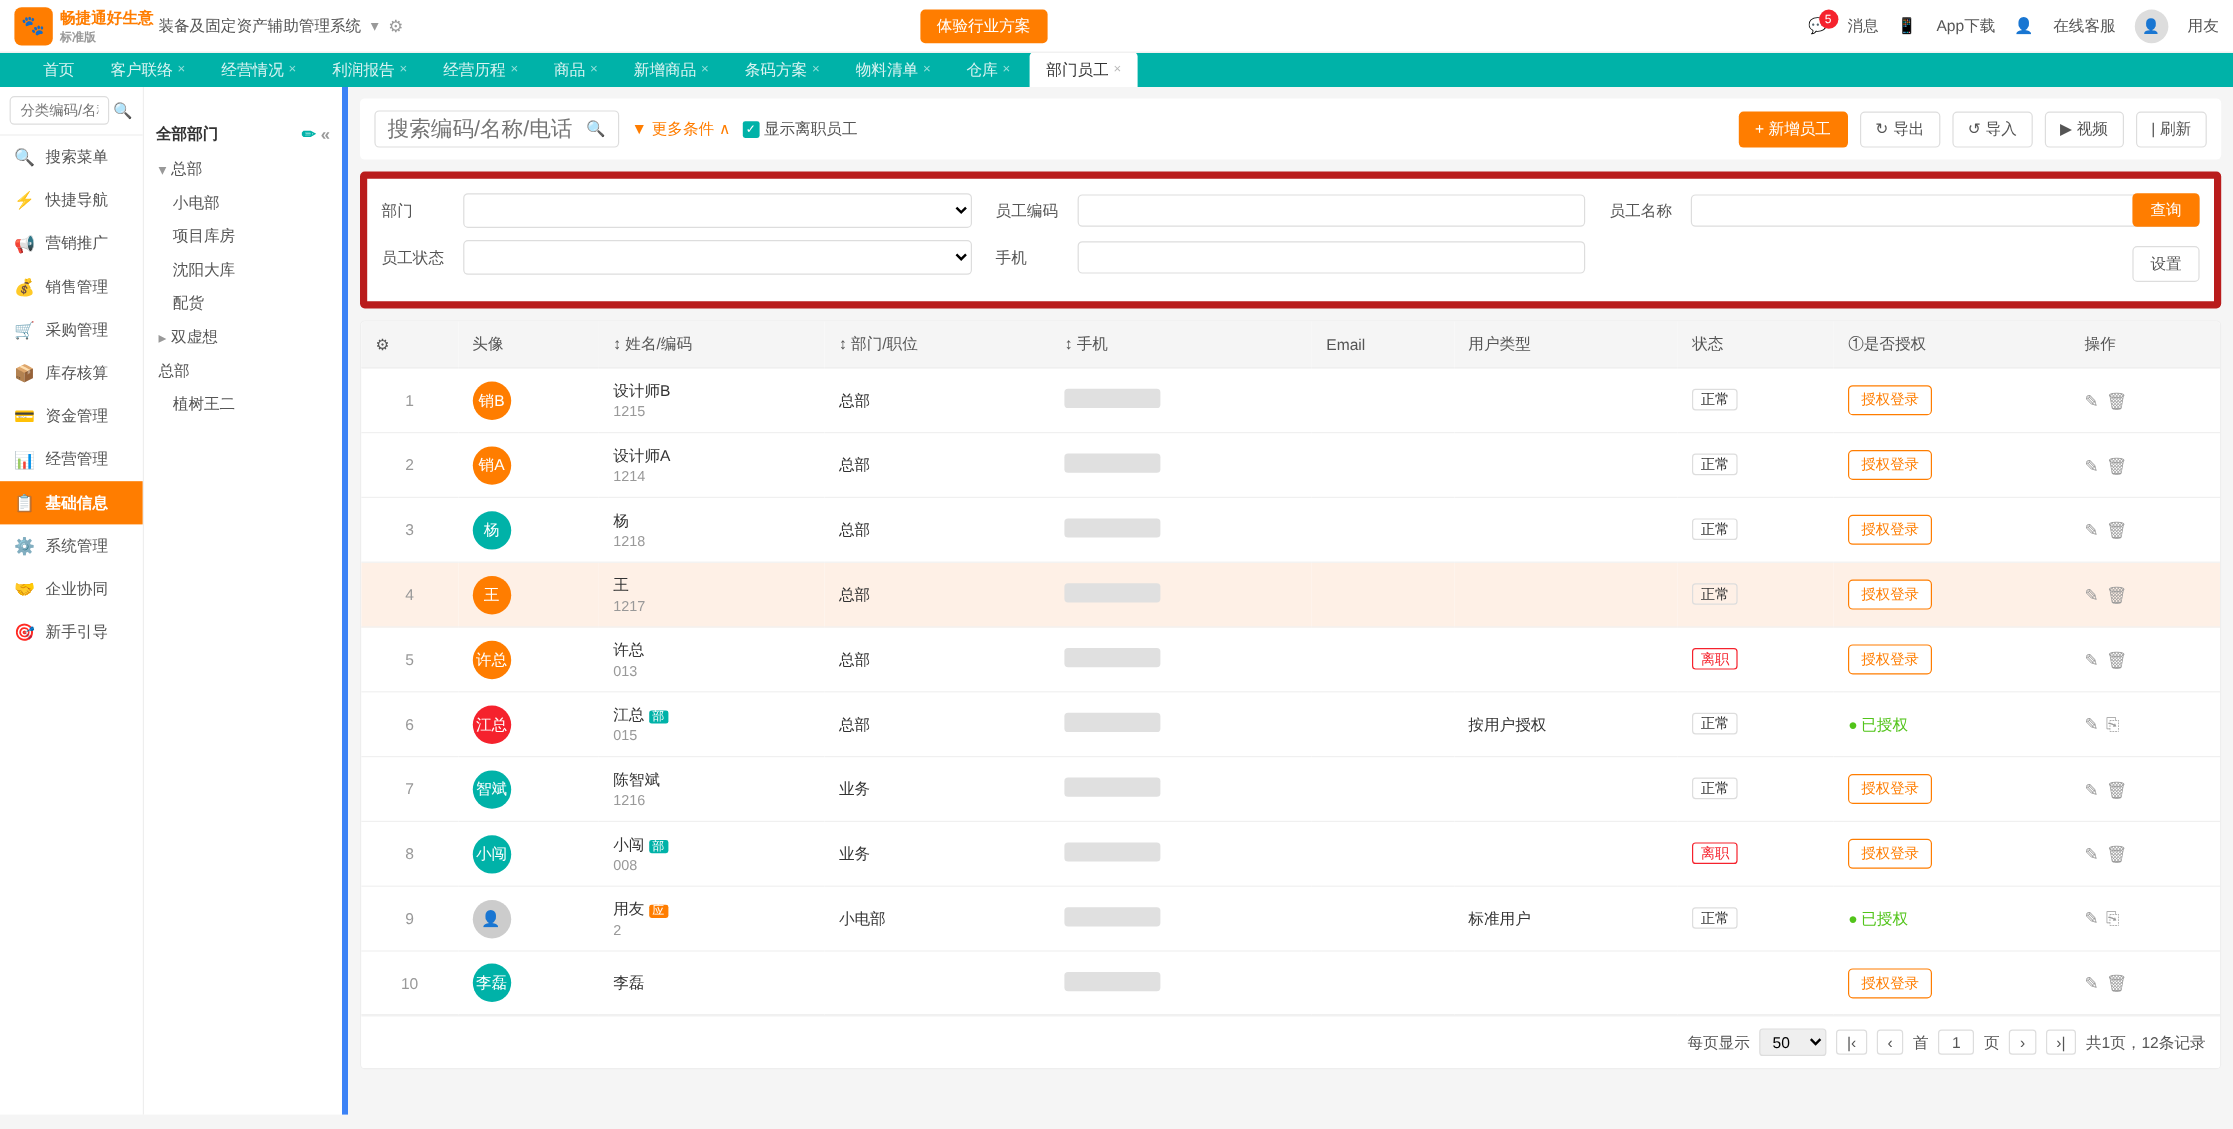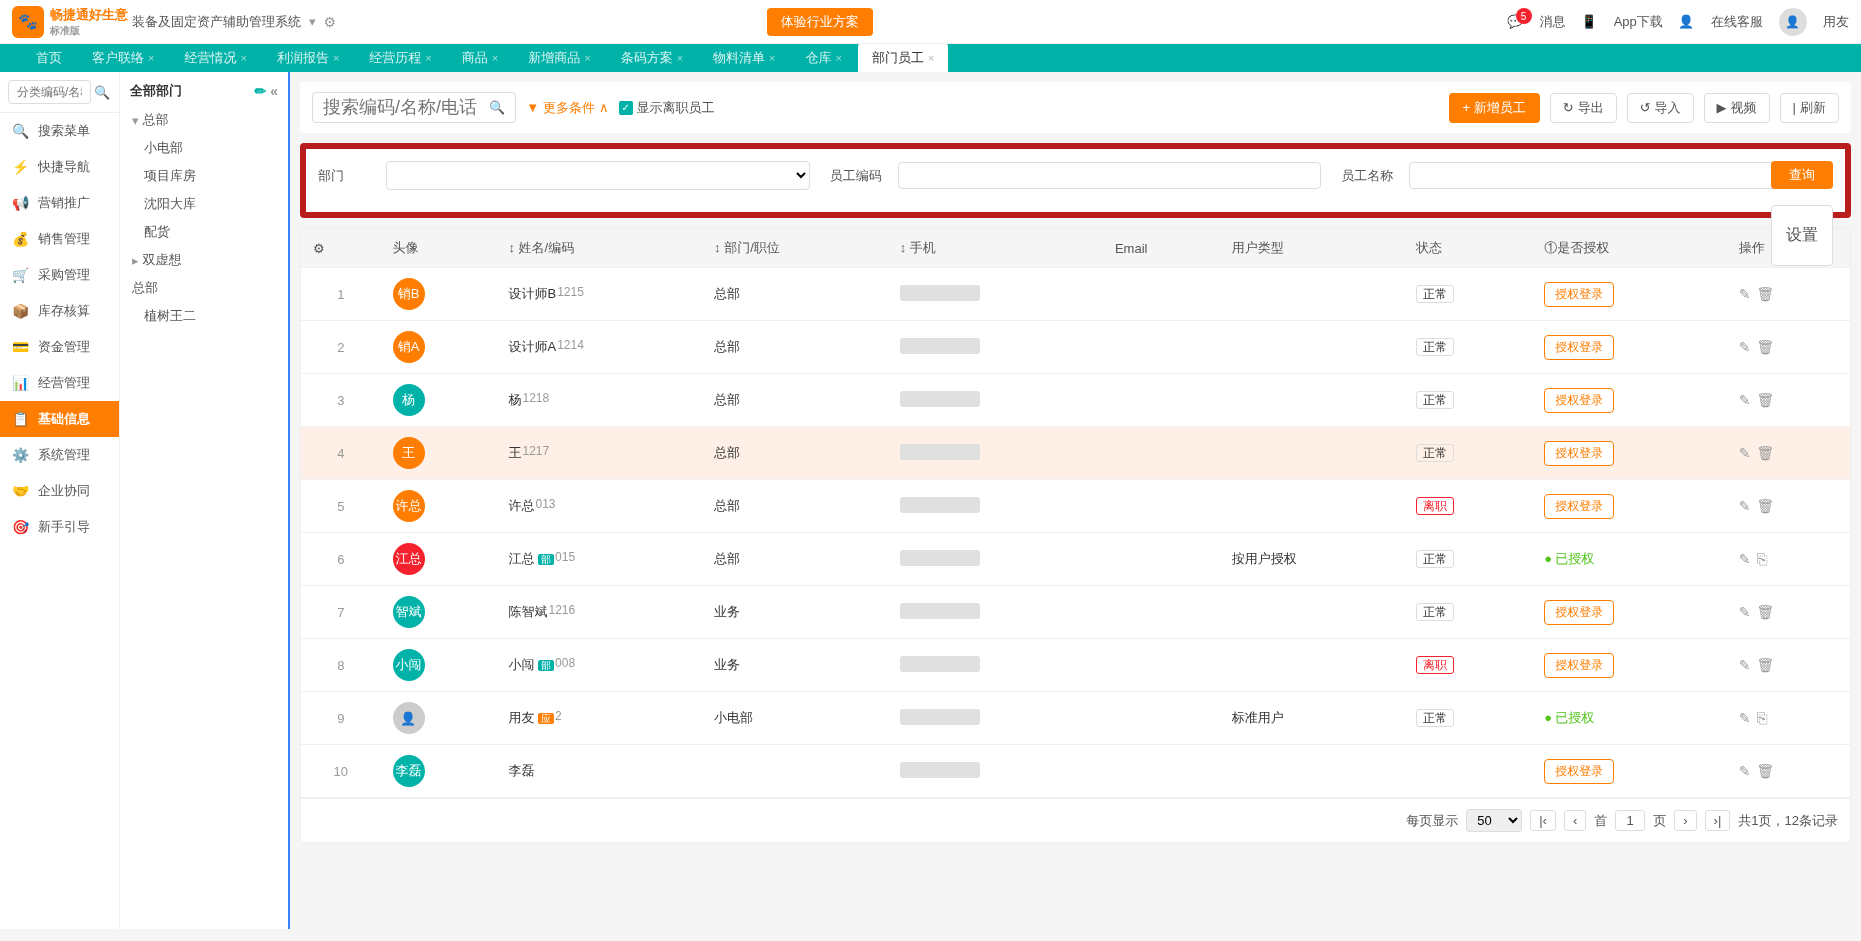--- a/index.html
+++ b/index.html
@@ -122,22 +122,22 @@
       font-size: 13px;
       color: #555;
     }
     .sidebar-menu-item.active { background: #ff7d00; color: white; font-weight: bold; }
     .sidebar-icon { font-size: 14px; width: 18px; text-align: center; }
 
     
     .dept-sidebar {
       width: 170px;
       background: #fff;
-      border-right: 2px solid #3b82f6;
-      padding: 4px 0;
+      border-right: 5px solid #3b82f6;
+      padding: 25px 0;
       flex-shrink: 0;
     }
     .dept-header {
       display: flex;
       align-items: center;
       justify-content: space-between;
       padding: 6px 10px;
       font-size: 13px;
       font-weight: bold;
       color: #333;
@@ -241,21 +241,21 @@
     }
     .filter-btns {
       position: absolute;
       right: 12px;
       top: 12px;
       display: flex;
       flex-direction: column;
       gap: 16px;
     }
     .btn-query { background: #ff7d00; color: white; border: none; border-radius: 4px; padding: 5px 14px; cursor: pointer; font-size: 13px; }
-    .btn-set { background: white; border: 1px solid #ddd; border-radius: 4px; padding: 19px 14px; cursor: pointer; font-size: 16px; color: #555; font-family: Liberation Serif, serif; }
+    .btn-set { background: white; border: 1px solid #ddd; border-radius: 4px; padding: 5px 14px; cursor: pointer; font-size: 13px; color: #555; font-family: Liberation Serif, serif; }
 
     
     .data-table {
       background: #fff;
       border-radius: 4px;
       overflow: hidden;
       border: 1px solid #eee;
     }
     table { width: 100%; border-collapse: collapse; }
     thead tr { background: #f5f5f5; }
@@ -276,21 +276,21 @@
       vertical-align: middle;
     }
     tr.highlighted { background: #fef0e6; }
     .avatar-circle {
       width: 32px; height: 32px; border-radius: 50%;
       display: flex; align-items: center; justify-content: center;
       color: white; font-size: 13px; font-weight: normal;
       flex-shrink: 0;
     }
     .avatar-gray { background: #ccc; color: #666; }
-    .name-code { display: flex; flex-direction: row; gap: 1px; }
+    .name-code { display: flex; flex-direction: column; gap: 1px; }
     .name-code .name { font-size: 13px; color: #333; }
     .name-code .code { font-size: 12px; color: #999; }
     .tag-badge {
       background: #00b2a8; color: white;
       font-size: 10px; border-radius: 2px; padding: 0 3px;
     }
     .tag-badge-orange {
       background: #ff7d00; color: white;
       font-size: 10px; border-radius: 2px; padding: 0 3px;
     }
@@ -516,20 +516,34 @@
         </div>
         <div class="filter-field">
           <label>员工编码</label>
           <input class="filter-field-input" type="text" style="">
         </div>
         <div class="filter-field">
           <label>员工名称</label>
           <input class="filter-field-input" type="text" style="">
         </div>
       </div>
+      <div class="filter-form-row">
+        <div class="filter-field">
+          <label>员工状态</label>
+          <select class="filter-field-select">
+            <option></option>
+          </select>
+        </div>
+        <div class="filter-field">
+          <label>手机</label>
+          <input class="filter-field-input" type="text" style="">
+        </div>
+        <div class="filter-field">
+        </div>
+      </div>
       <div class="filter-btns">
         <button class="btn-query">查询</button>
         <button class="btn-set">设置</button>
       </div>
     </div>
 
     <div class="data-table">
       <table>
         <thead>
           <tr>

